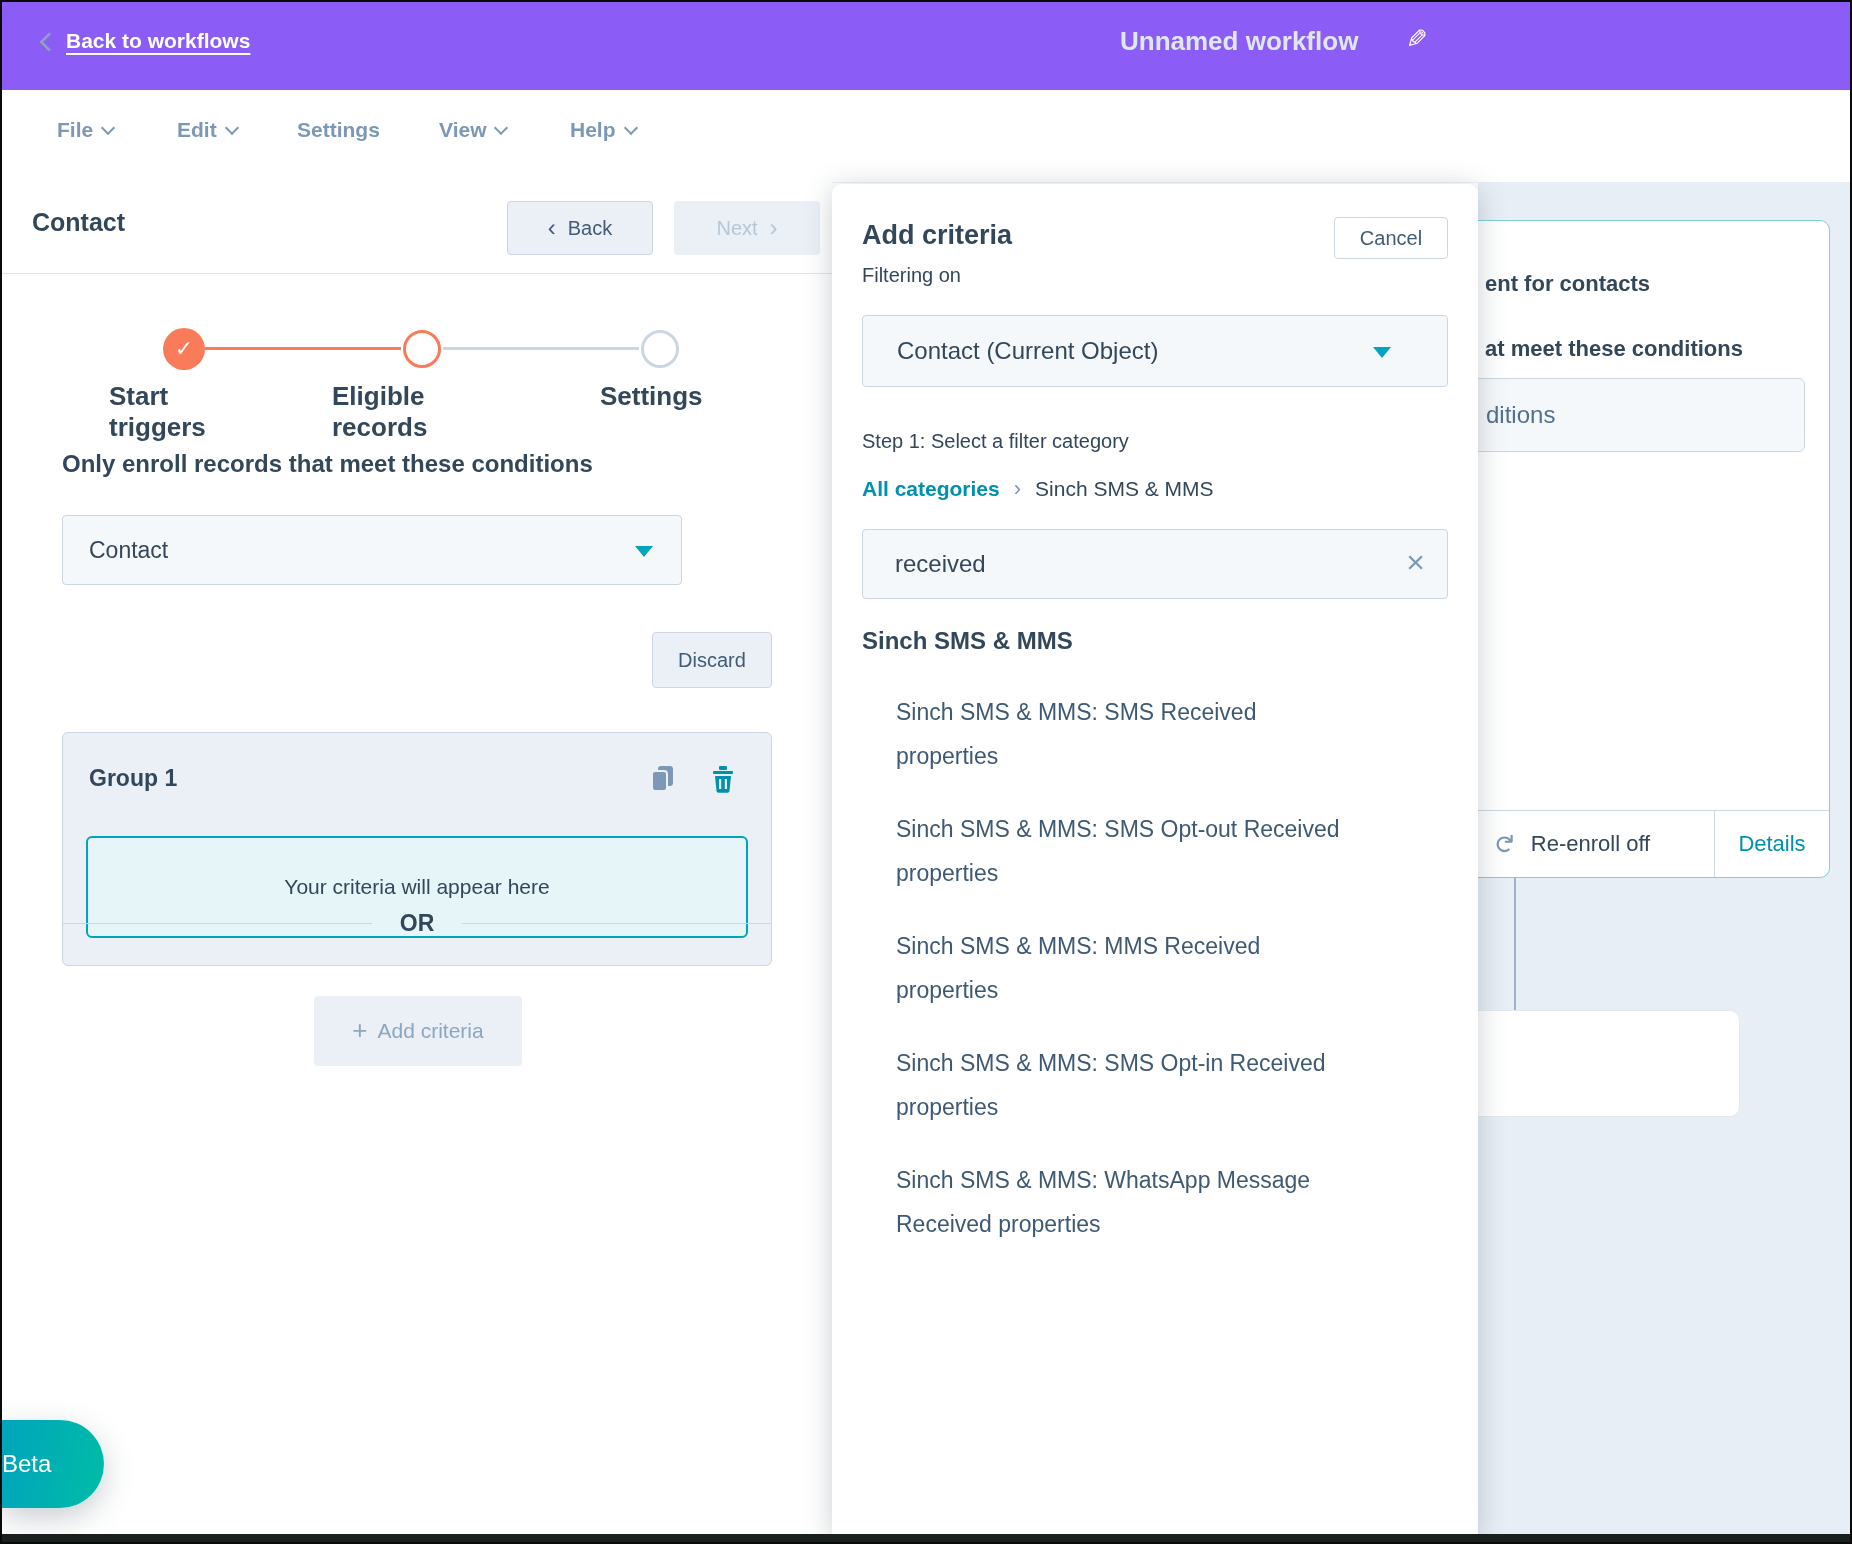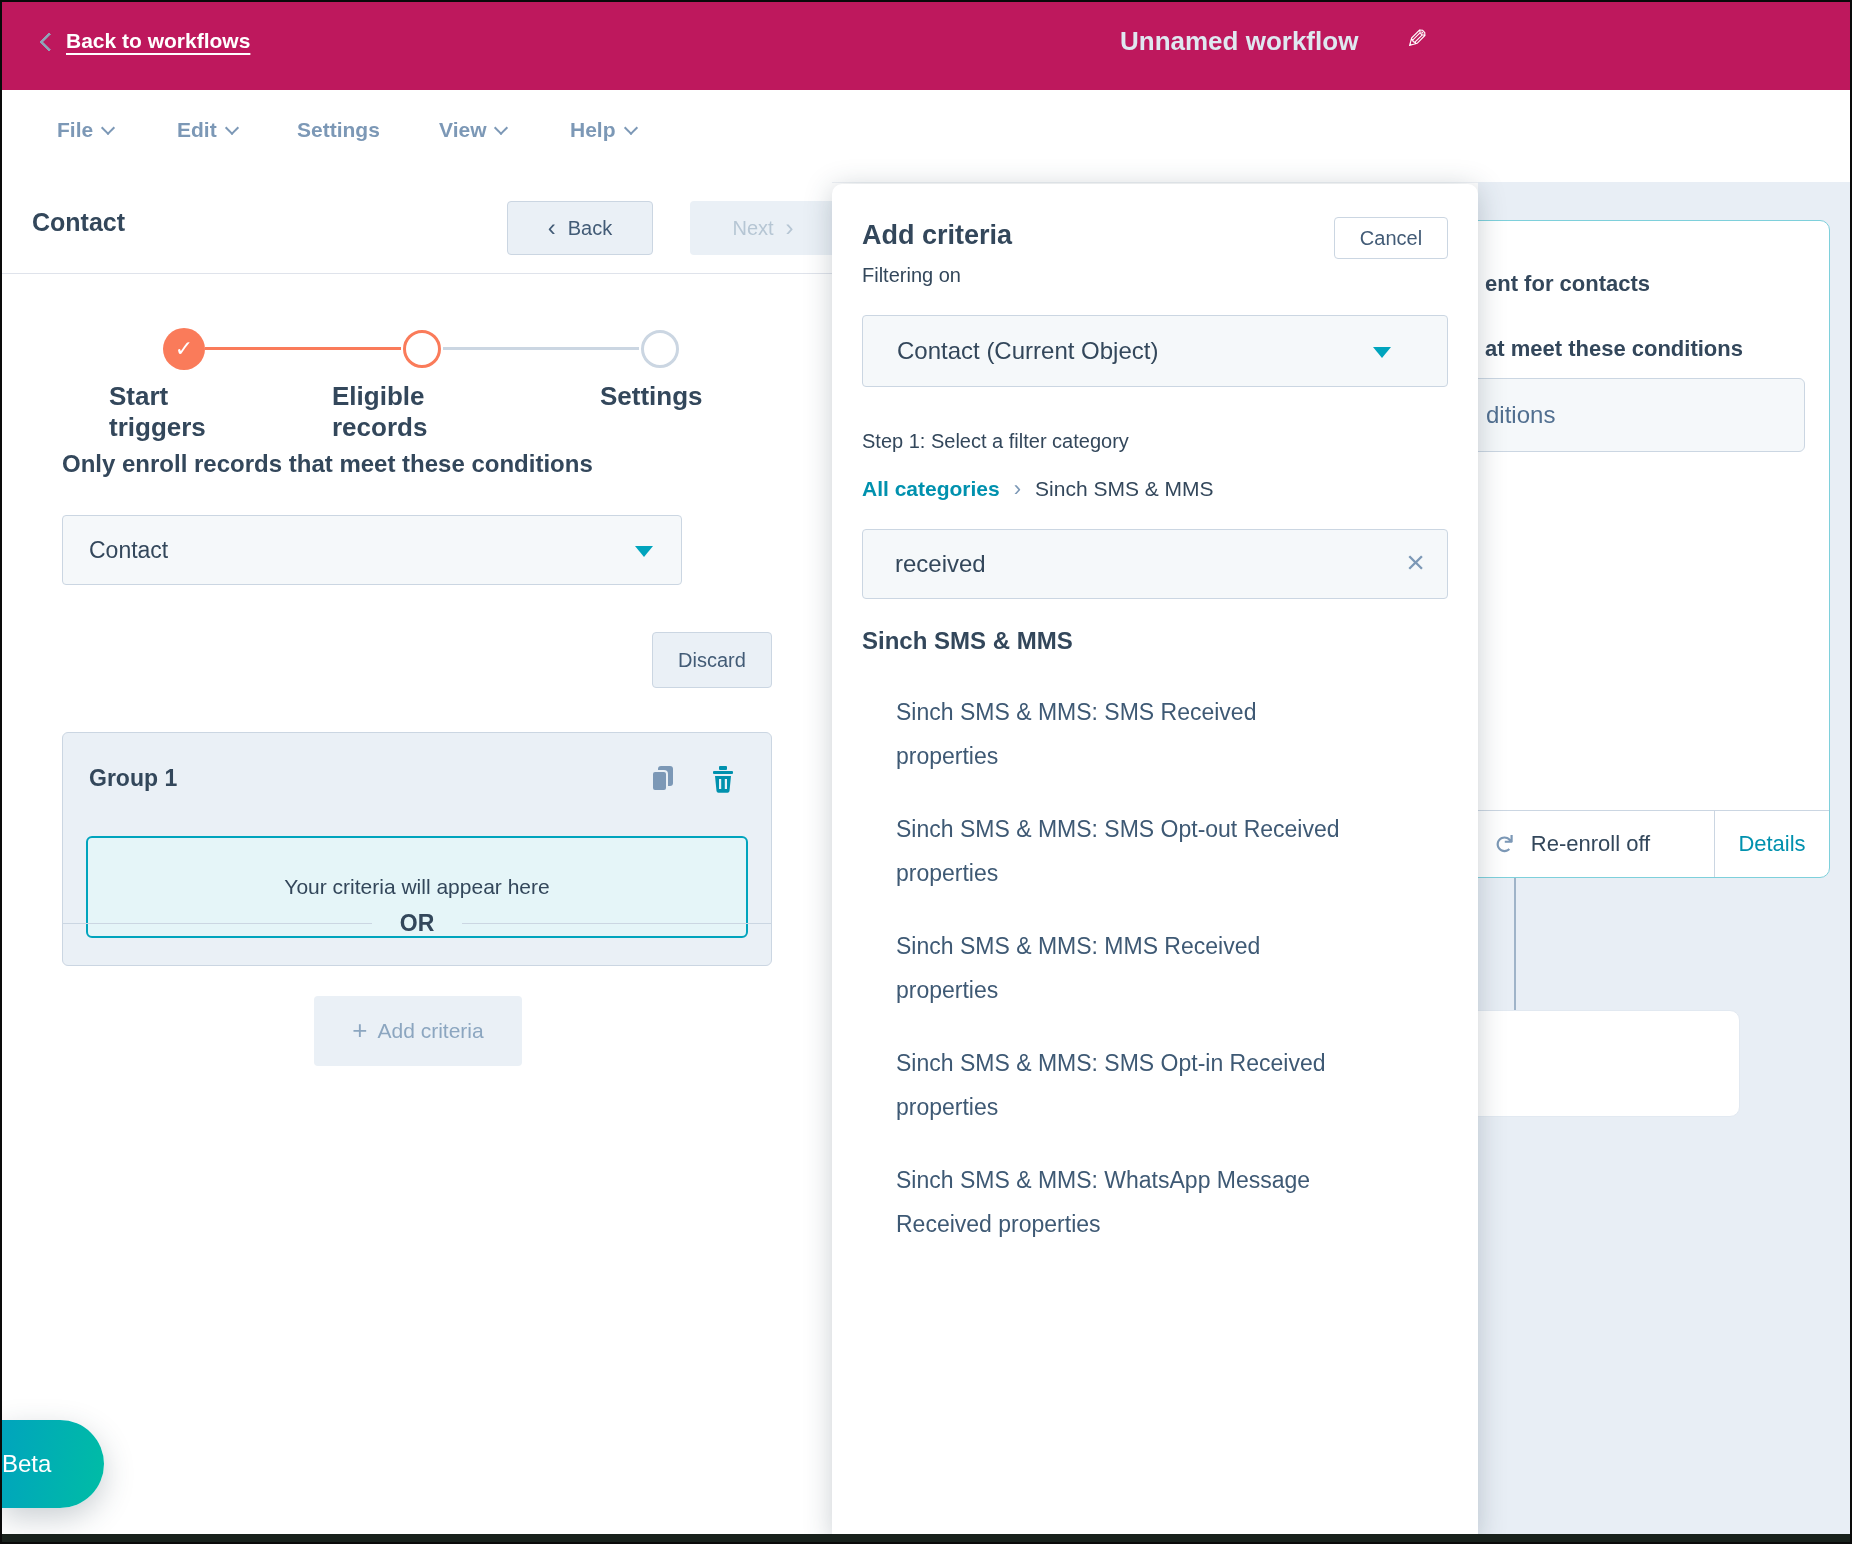--- a/index.html
+++ b/index.html
@@ -2,38 +2,38 @@
 <html><head>
 <meta charset="utf-8">
 <style>
   html,body{margin:0;padding:0;background:#444;}
   .screen{
     position:relative;width:1852px;height:1544px;overflow:hidden;
     background:#fff;border:2px solid #0a0a0a;box-sizing:border-box;
     font-family:"Liberation Sans",sans-serif;color:#33475b;
   }
   
-  .topbar{position:absolute;left:0;top:0;width:100%;height:96px;background:#be185d;}
+  .topbar{position:absolute;left:0;top:0;width:100%;height:96px;background:#8b5cf6;}
   .back-link{position:absolute;left:64px;top:27px;display:flex;align-items:center;cursor:pointer;}
   .back-chev{width:11px;height:11px;border-right:3px solid #8fa3b8;border-bottom:3px solid #8fa3b8;transform:rotate(135deg);display:inline-block;position:absolute;left:-24px;top:6px;border-radius:1px;}
   .back-link span.lbl{color:#ffffff;font-size:21px;font-weight:bold;text-decoration:underline;text-underline-offset:5px;}
   .wf-title{position:absolute;left:1118px;top:24px;font-size:26px;font-weight:bold;color:#dfe8f0;}
   .pencil{position:absolute;left:1404px;top:22px;font-size:26px;color:#ffffff;transform:scaleX(-1);display:inline-block;cursor:pointer;}
   
   .menubar{position:absolute;left:0;top:88px;width:100%;height:92px;background:#fff;border-bottom:1px solid #eef1f5;}
   .menu-item{position:absolute;top:28px;font-size:21px;font-weight:bold;color:#7c98b6;cursor:pointer;}
   .chev{width:8px;height:8px;border-right:2px solid #7c98b6;border-bottom:2px solid #7c98b6;transform:rotate(45deg);display:inline-block;margin-left:10px;vertical-align:4px;}
   .m-file{left:55px;} .m-edit{left:175px;} .m-settings{left:295px;} .m-view{left:437px;} .m-help{left:568px;}
   
   .left-zone{position:absolute;left:0;top:180px;width:830px;height:1356px;background:#fff;}
   .lz-header{position:absolute;left:0;top:0;width:100%;height:91px;border-bottom:1px solid #dfe3eb;background:#fff;}
   .triggers-title{position:absolute;left:30px;top:26px;font-size:25px;font-weight:bold;color:#33475b;}
   .btn{box-sizing:border-box;display:flex;align-items:center;justify-content:center;border-radius:4px;font-size:20px;cursor:pointer;}
   .back-btn{position:absolute;left:505px;top:19px;width:146px;height:54px;background:#eaf0f6;border:1px solid #cbd6e2;color:#425b76;gap:12px;}
-  .next-btn{position:absolute;left:672px;top:19px;width:146px;height:54px;background:#eaf0f6;color:#b6c6d4;gap:12px;margin-left:16px;}
+  .next-btn{position:absolute;left:672px;top:19px;width:146px;height:54px;background:#eaf0f6;color:#b6c6d4;gap:12px;}
   .chev-glyph{font-size:24px;line-height:1;}
   
   .step-line{position:absolute;height:3px;top:165px;}
   .sl-1{left:203px;width:196px;background:#fa7b5a;}
   .sl-2{left:441px;width:196px;background:#cbd6e2;}
   .step-circle{position:absolute;border-radius:50%;box-sizing:border-box;cursor:pointer;}
   .sc-1{left:161px;top:146px;width:42px;height:42px;background:#fa7b5a;color:#fff;display:flex;align-items:center;justify-content:center;font-size:22px;}
   .sc-2{left:401px;top:148px;width:38px;height:38px;background:#fff;border:3px solid #fa7b5a;}
   .sc-3{left:639px;top:148px;width:38px;height:38px;background:#fff;border:3px solid #cbd6e2;}
   .step-label{position:absolute;top:199px;font-size:26px;font-weight:bold;color:#33475b;text-align:left;}

